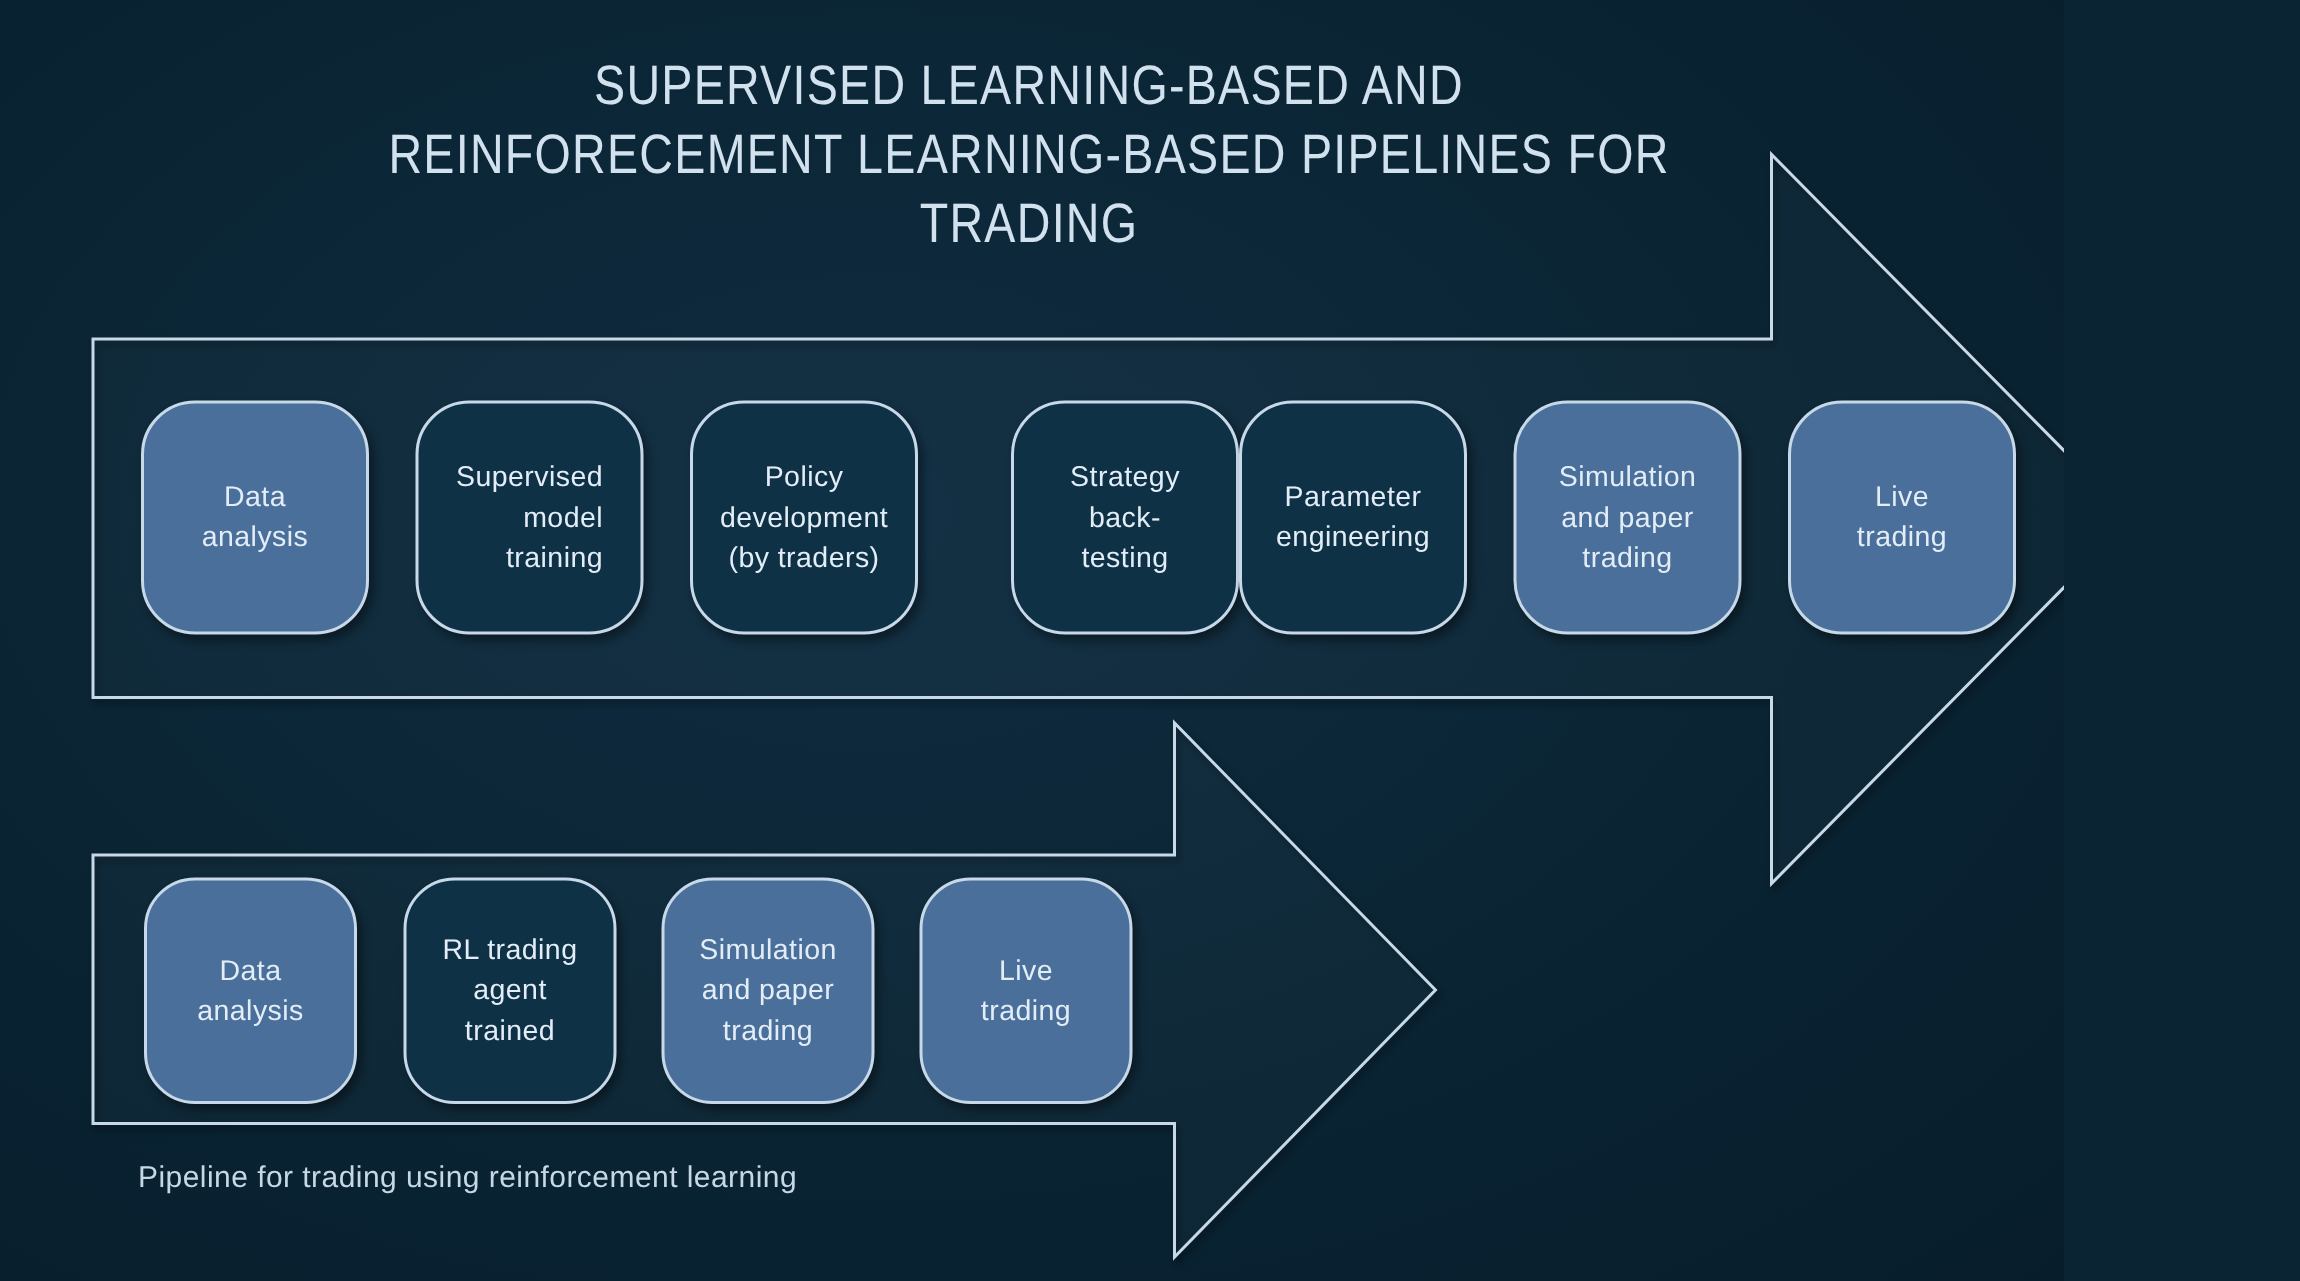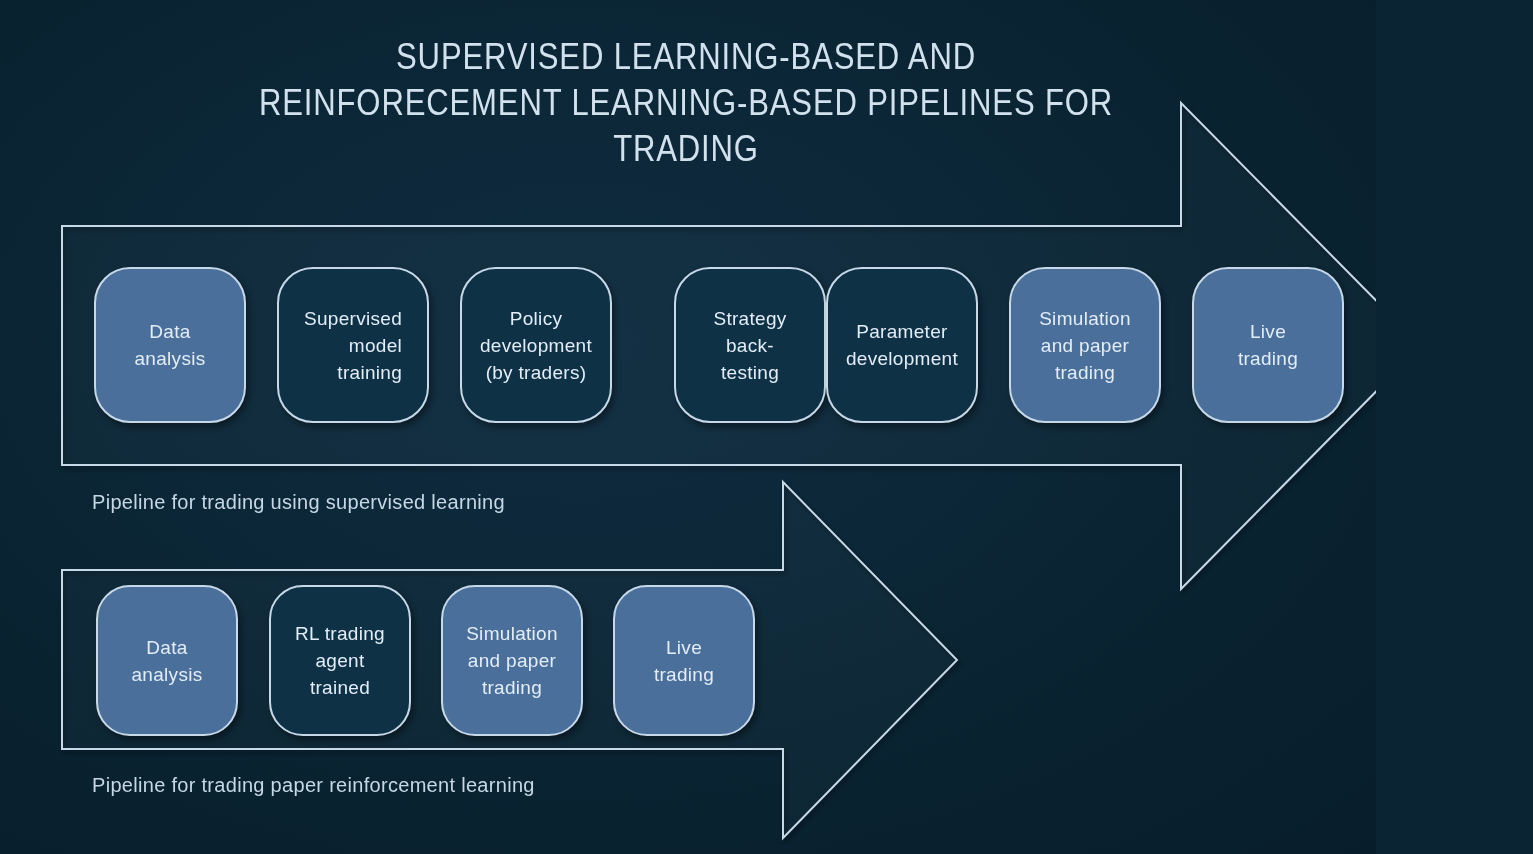--- a/index.html
+++ b/index.html
@@ -123,34 +123,33 @@
 development
 (by traders)</span>
     </div>
     <div class="step dark" style="left:674px;">
       <span class="step-label">Strategy
 back-
 testing</span>
     </div>
     <div class="step dark" style="left:826px;">
       <span class="step-label">Parameter
-development</span>
+engineering</span>
     </div>
     <div class="step light" style="left:1009px;">
       <span class="step-label">Simulation
 and paper
 trading</span>
     </div>
     <div class="step light" style="left:1192px;">
       <span class="step-label">Live
 trading</span>
     </div>
   </div>
 
-  <div class="caption" style="left:92px; top:491px;">Pipeline for trading using supervised learning</div>
 
   <div class="row2">
     <div class="step light" style="left:96px;">
       <span class="step-label">Data
 analysis</span>
     </div>
     <div class="step dark" style="left:269px;">
       <span class="step-label">RL trading
 agent
 trained</span>
@@ -159,16 +158,16 @@
       <span class="step-label">Simulation
 and paper
 trading</span>
     </div>
     <div class="step light" style="left:613px;">
       <span class="step-label">Live
 trading</span>
     </div>
   </div>
 
-  <div class="caption" style="left:92px; top:774px;">Pipeline for trading paper reinforcement learning</div>
+  <div class="caption" style="left:92px; top:774px;">Pipeline for trading using reinforcement learning</div>
 
 
 </div>
 
 </body></html>

